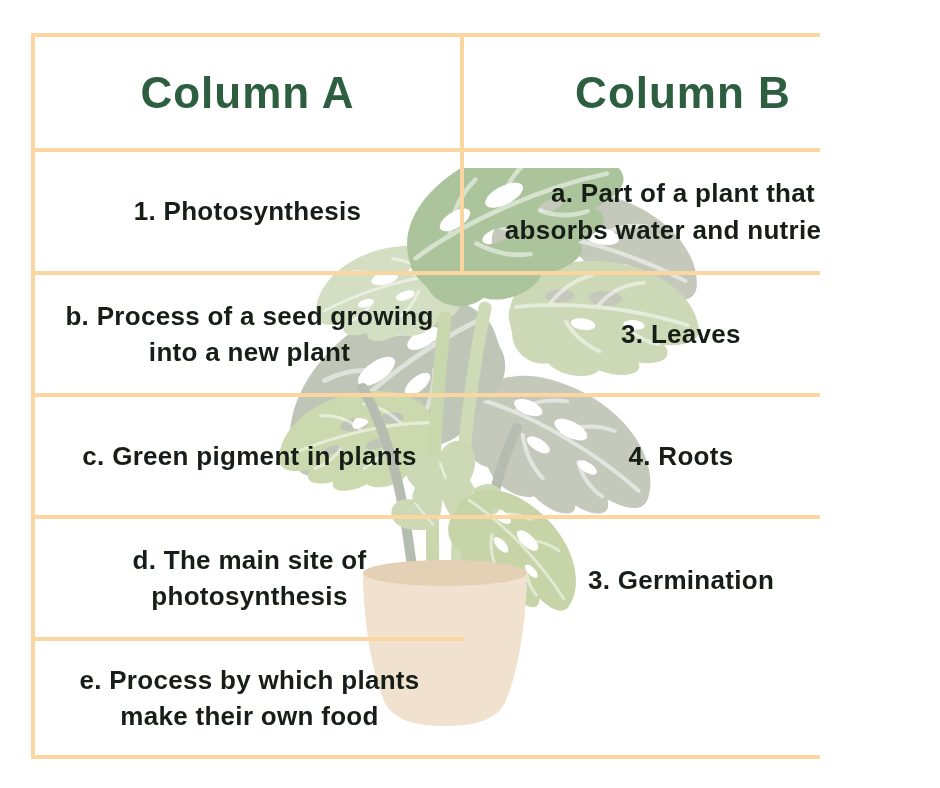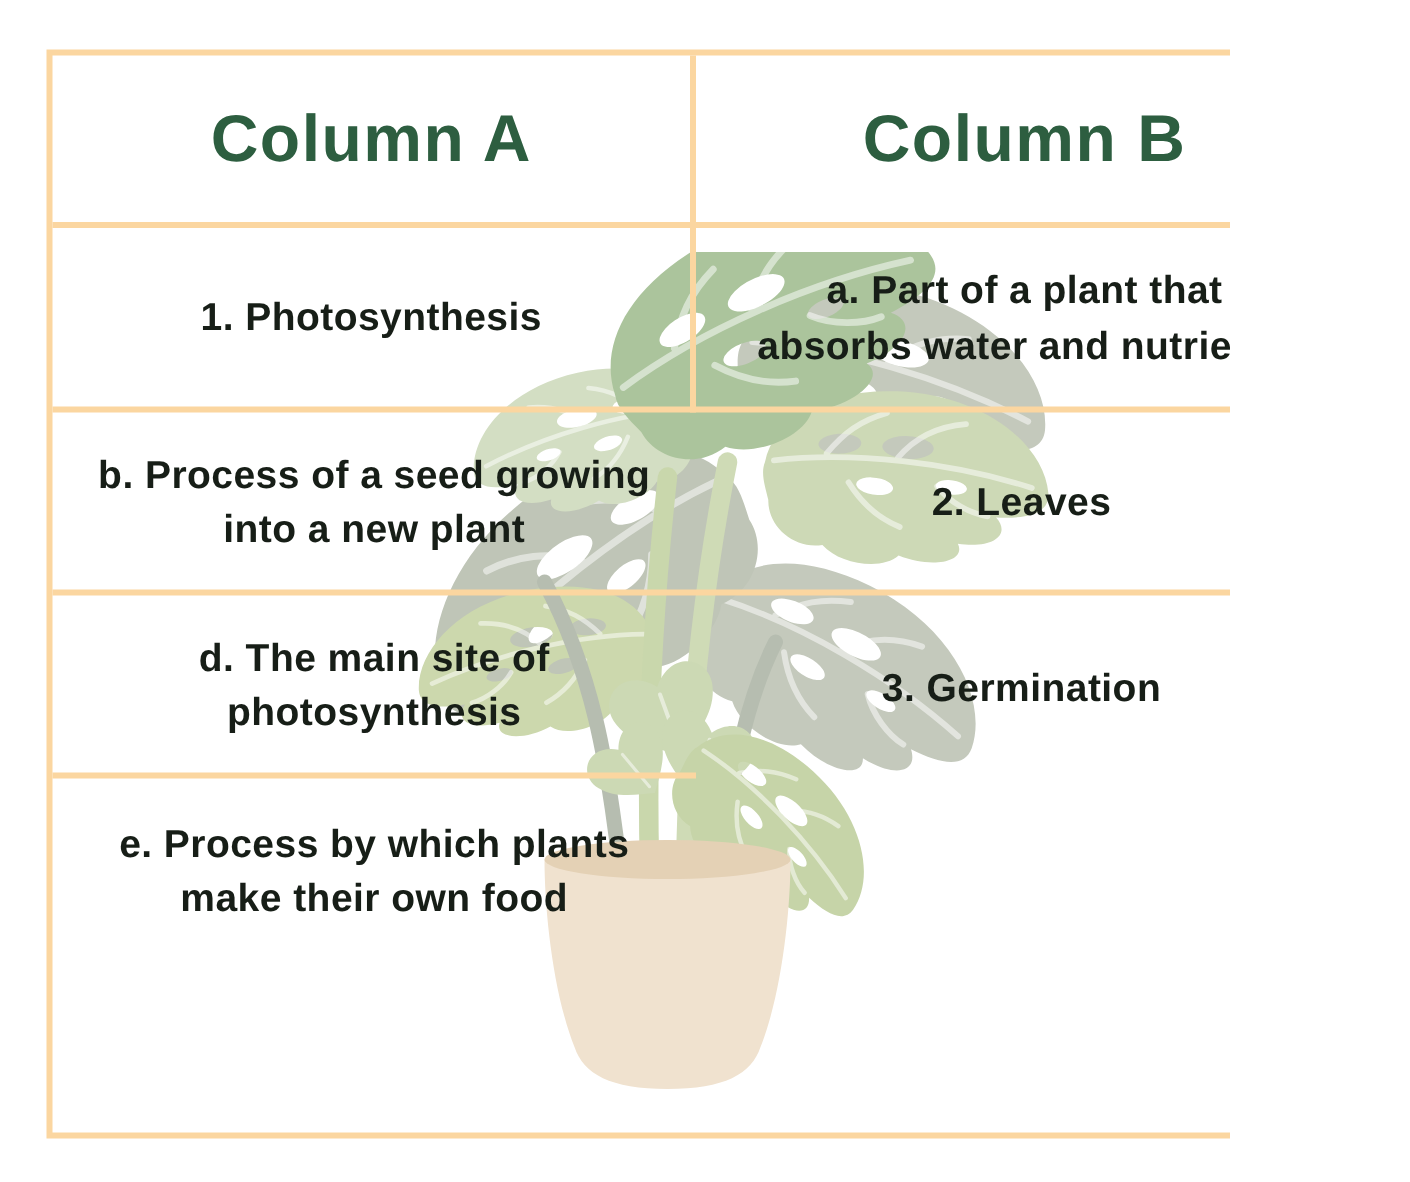--- a/index.html
+++ b/index.html
@@ -136,22 +136,24 @@
     <div class="cell header col-a">Column A</div>
     <div class="cell header">Column B</div>
 
     <div class="cell body-a col-a">1. Photosynthesis</div>
     <div class="cell body-b">a. Part of a plant that
 absorbs water and nutrients</div>
 
     <div class="cell body-b">b. Process of a seed growing
 into a new plant</div>
 
-    <div class="cell body-a col-a">2. Leaves</div>
+    <div class="cell body-a col-a">3. Leaves</div>
+    <div class="cell body-b">c. Green pigment in plants</div>
 
+    <div class="cell body-a col-a">4. Roots</div>
     <div class="cell body-b">d. The main site of
 photosynthesis</div>
 
     <div class="cell body-a col-a last">3. Germination</div>
     <div class="cell body-b last">e. Process by which plants
 make their own food</div>
 
   </div>
 </div>
 

